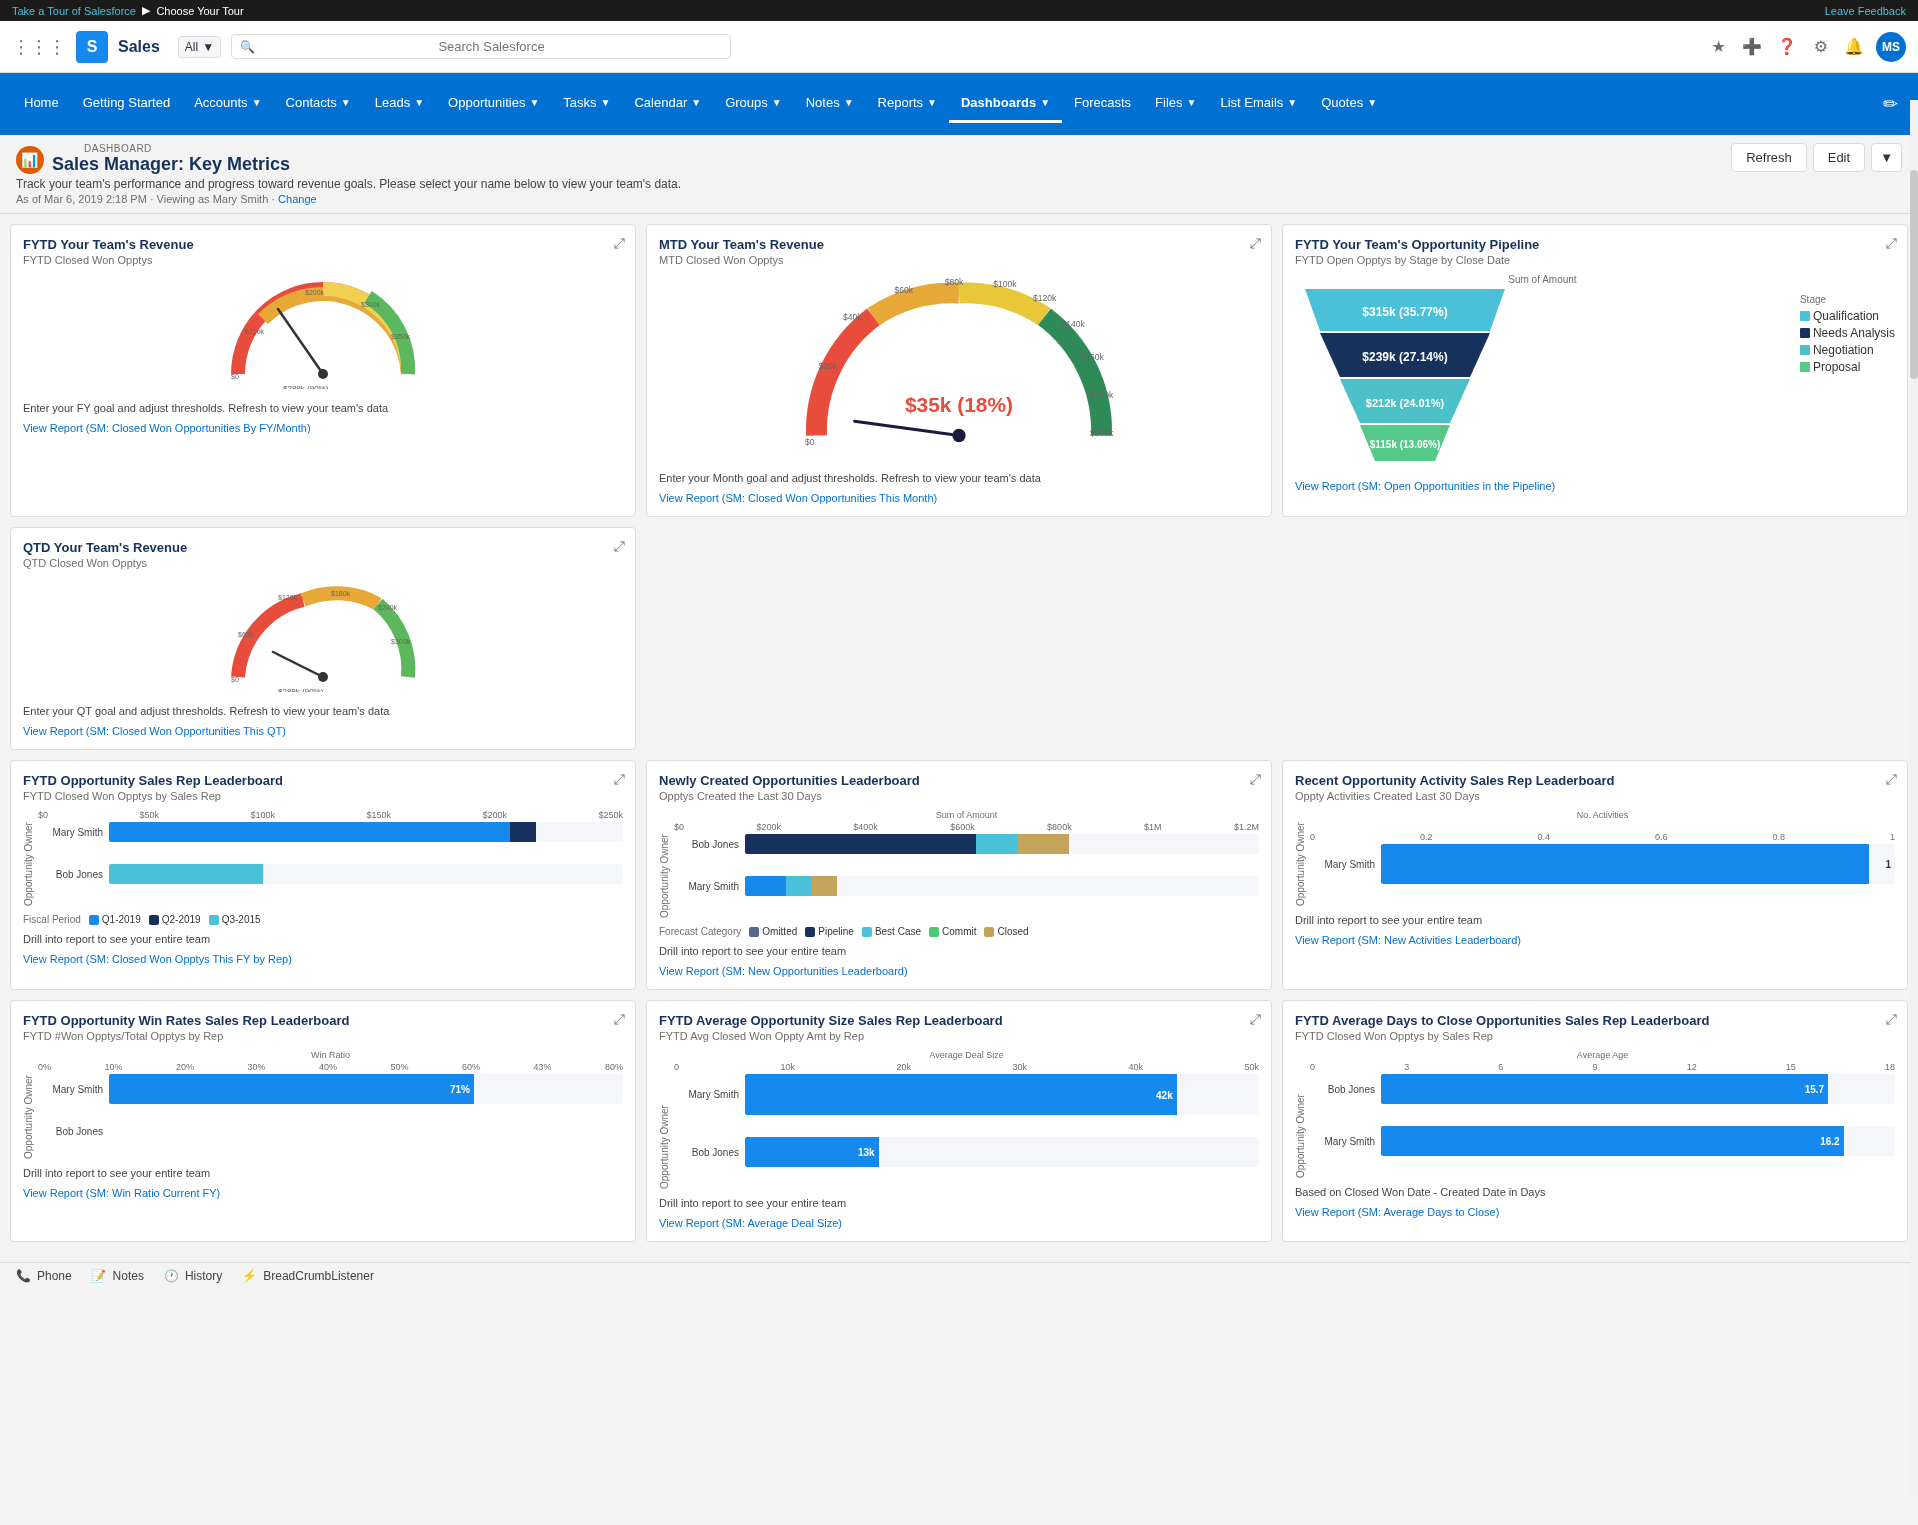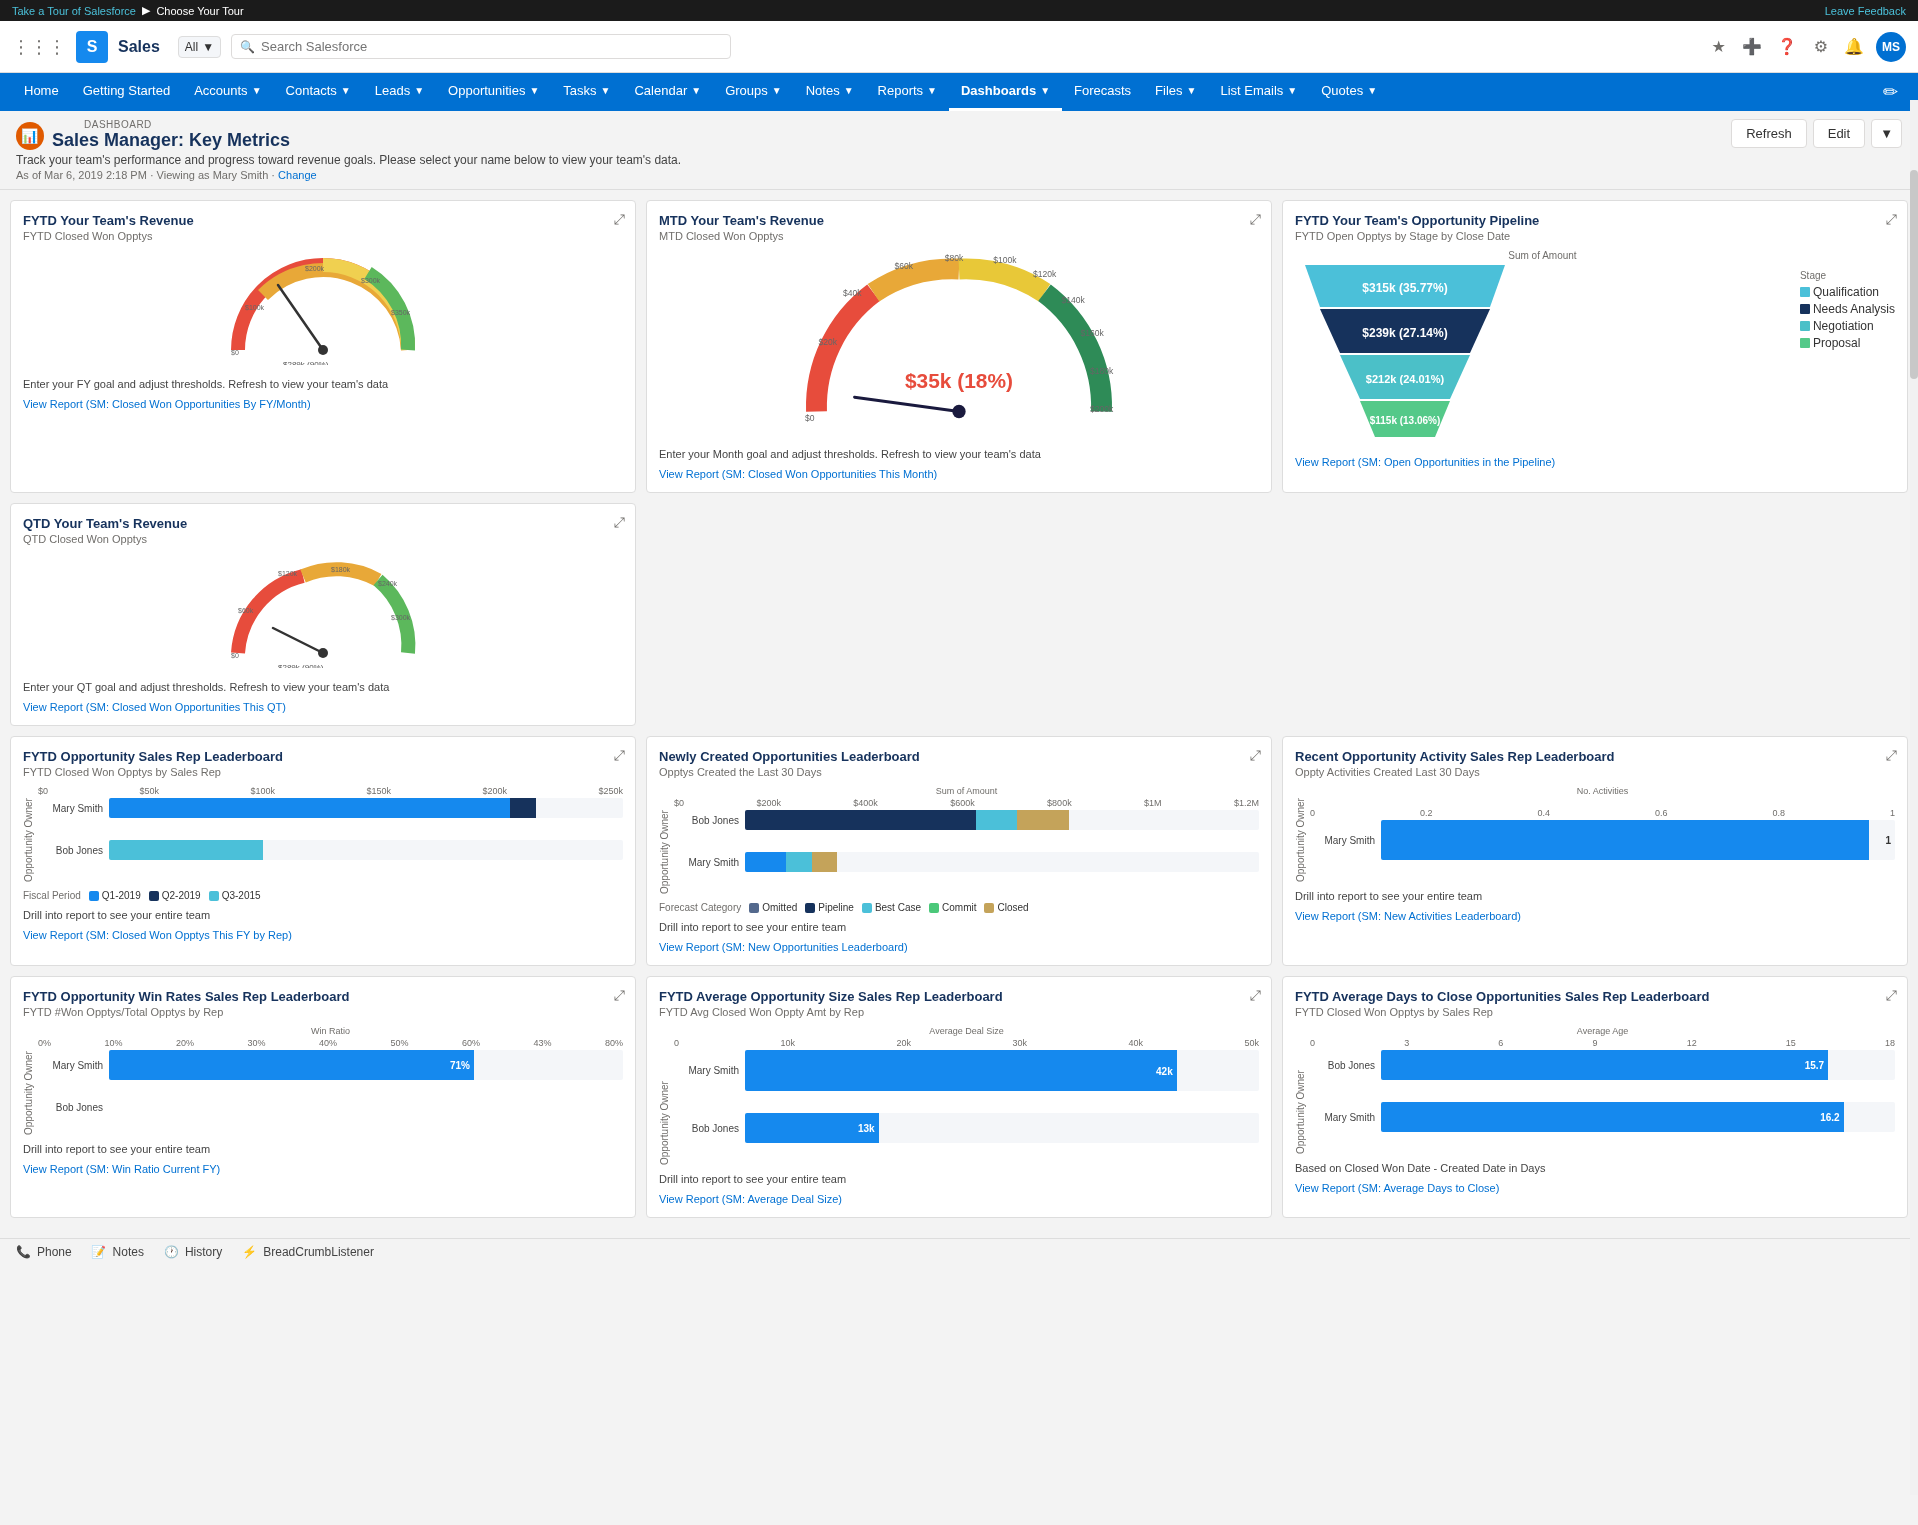--- a/index.html
+++ b/index.html
@@ -7,29 +7,29 @@
 
     
     .tour-bar { background: #1b1b1b; color: #fff; padding: 4px 12px; font-size: 11px; display: flex; align-items: center; justify-content: space-between; }
     .tour-bar .tour-left { display: flex; align-items: center; gap: 6px; }
 
     
     .header { background: #fff; border-bottom: 1px solid #ddd; display: flex; align-items: center; padding: 0 12px; height: 52px; gap: 10px; }
     .header .logo { background: #1589ee; width: 32px; height: 32px; border-radius: 4px; display: flex; align-items: center; justify-content: center; color: #fff; font-weight: bold; font-size: 16px; flex-shrink: 0; }
     .header .app-name { font-size: 16px; font-weight: 600; color: #16325c; margin-right: 8px; flex-shrink: 0; }
     .header .search-bar { display: flex; align-items: center; flex: 1; max-width: 500px; border: 1px solid #dddbda; border-radius: 4px; padding: 4px 8px; gap: 6px; background: #fff; }
-    .header .search-bar input { border: none; outline: none; flex: 1; font-size: 13px; color: #333; }
+    .header .search-bar input { border: none; outline: none; flex: 1; font-size: 13px; color: #333; text-align: center; }
     .header .header-actions { display: flex; align-items: center; gap: 8px; margin-left: auto; }
     .header .header-icon { color: #706e6b; font-size: 16px; cursor: pointer; padding: 4px; }
     .header .all-select { font-size: 12px; border: 1px solid #ddd; border-radius: 4px; padding: 3px 6px; background: #f4f6f9; cursor: pointer; display: flex; align-items: center; gap: 4px; }
     .header .avatar { width: 30px; height: 30px; border-radius: 50%; background: #0070d2; display: flex; align-items: center; justify-content: center; color: #fff; font-size: 12px; font-weight: bold; cursor: pointer; }
     .header .waffle { font-size: 18px; color: #706e6b; cursor: pointer; flex-shrink: 0; }
 
     
-    .nav-bar { background: #0070d2; display: flex; align-items: center; padding: 0 12px; overflow: visible; position: relative; }
+    .nav-bar { background: #0070d2; display: flex; align-items: center; padding: 12px 12px; overflow: visible; position: relative; }
     .nav-item { color: #fff; padding: 10px 12px; font-size: 13px; cursor: pointer; display: flex; align-items: center; gap: 4px; white-space: nowrap; border-bottom: 3px solid transparent; }
     .nav-item.active { border-bottom: 3px solid #fff; font-weight: 600; }
     .nav-item .chevron { font-size: 10px; }
     .nav-edit { margin-left: auto; color: #fff; font-size: 18px; cursor: pointer; padding: 8px; }
 
     
     .dashboard-header { background: #f3f3f3; border-bottom: 1px solid #ddd; padding: 8px 16px; display: flex; align-items: flex-start; justify-content: space-between; }
     .dashboard-header .left .label { font-size: 10px; color: #706e6b; text-transform: uppercase; letter-spacing: 0.5px; padding-left: 32px; }
     .dashboard-header .left .title { font-size: 18px; font-weight: 600; color: #16325c; margin-bottom: 2px; }
     .dashboard-header .left .desc { font-size: 12px; color: #444; margin-bottom: 2px; }

